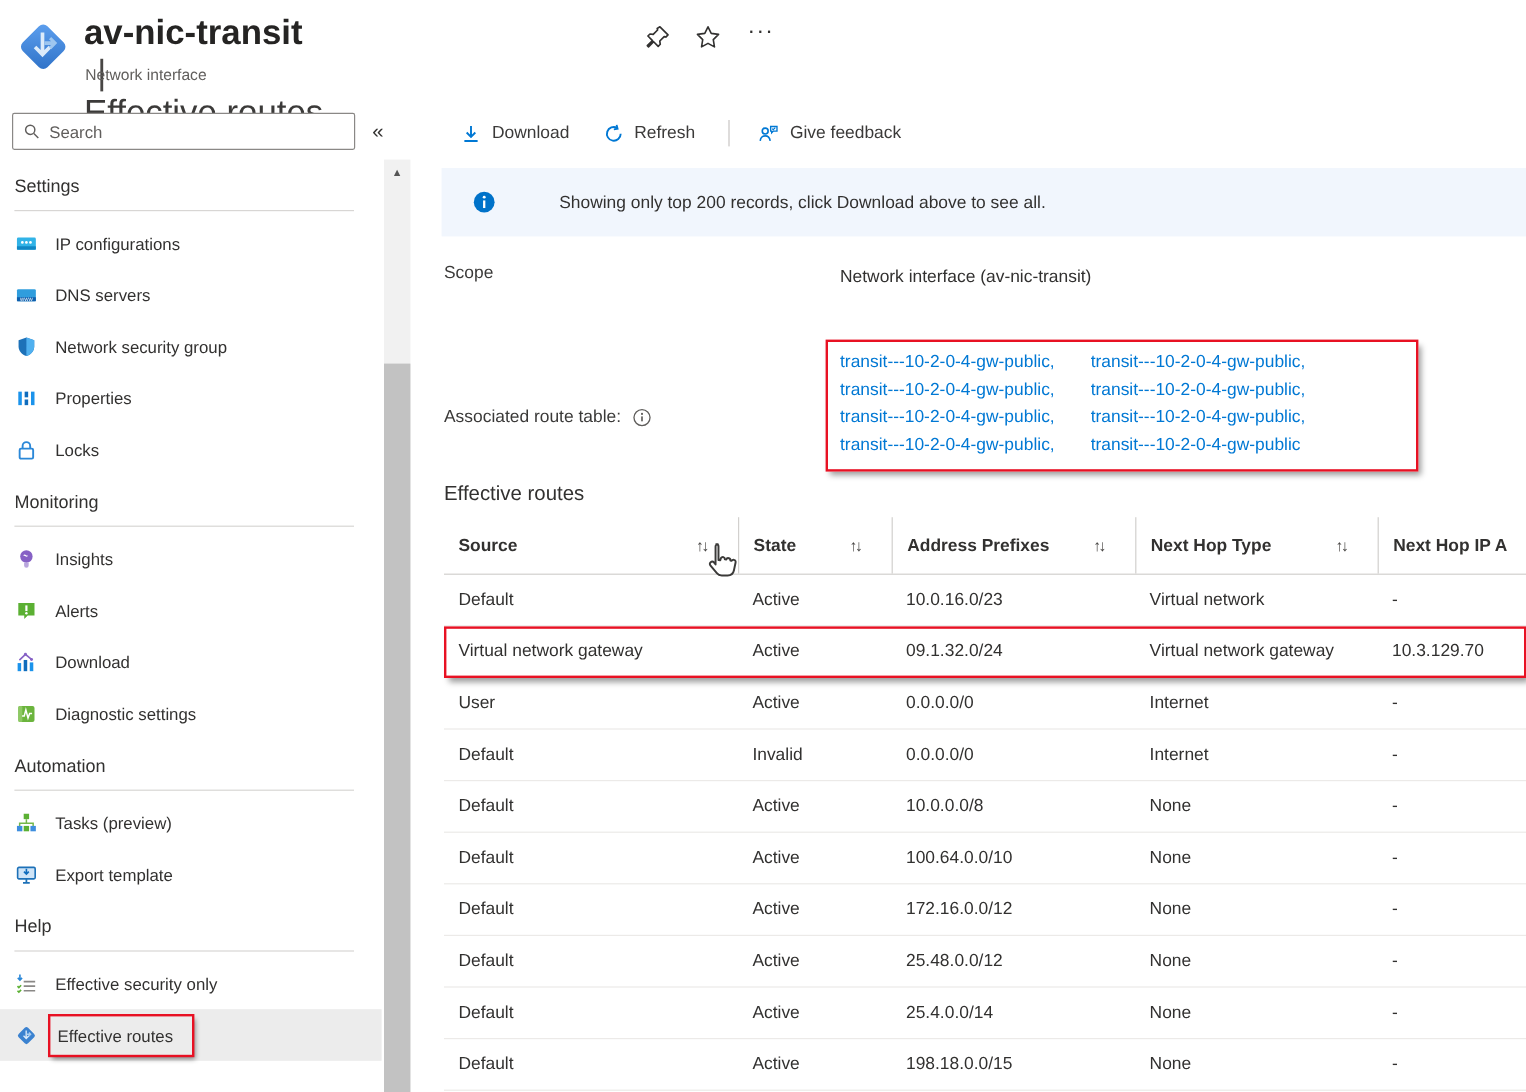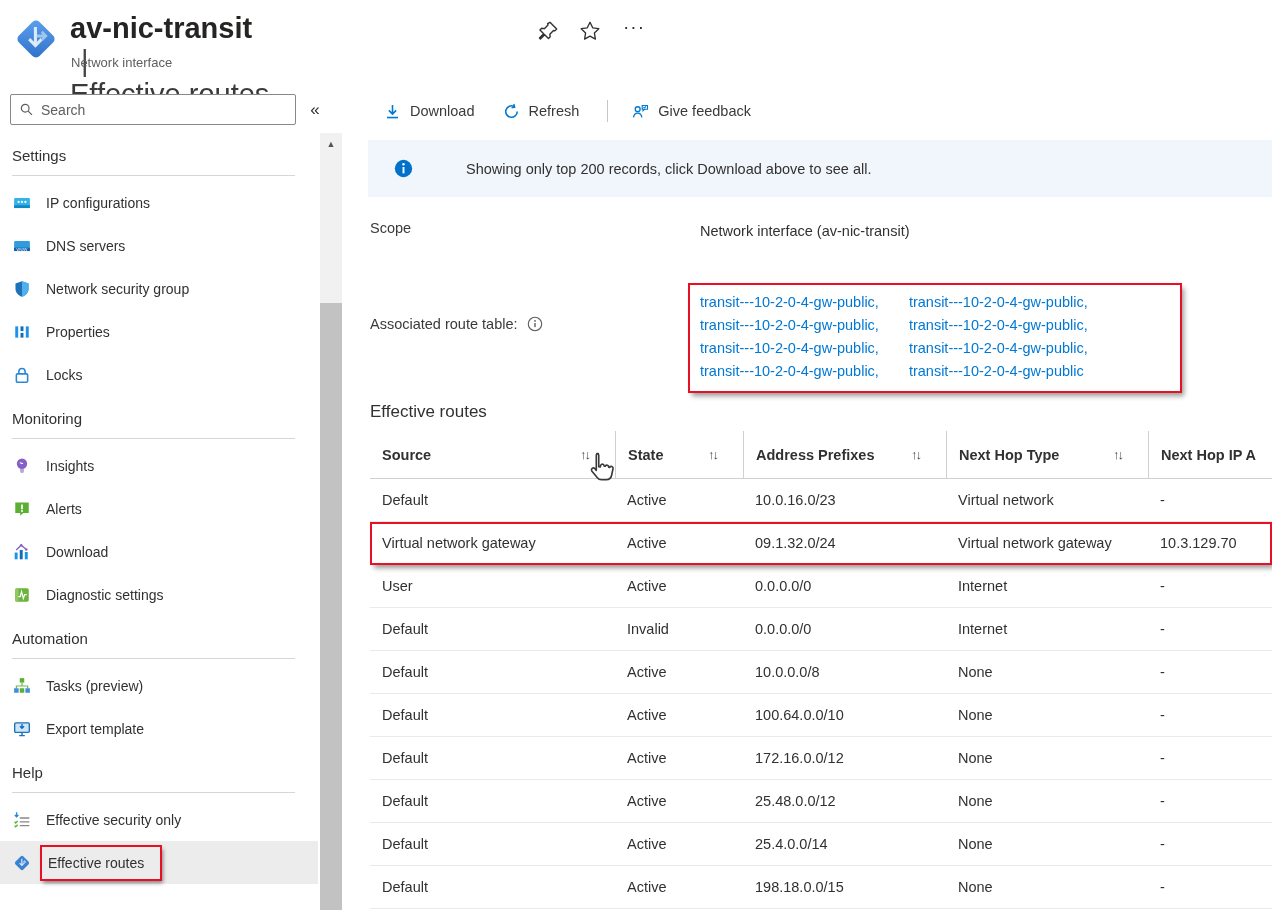--- a/index.html
+++ b/index.html
@@ -54,21 +54,21 @@
   .tb-divider{width:1px;height:22px;background:#c8c6c4;margin:0 24px 0 0;}
 
   
   .banner{position:absolute;left:368px;top:140px;right:0;height:57px;background:var(--banner);display:flex;align-items:center;padding-left:26px;gap:40px;}
   .banner .icon{width:19px;height:19px;margin-right:13px;}
   .banner-text{font-size:14.5px;color:#323130;}
 
   
   .scope-label{position:absolute;left:370px;top:220px;font-size:14.5px;color:#3b3a39;}
   .scope-value{position:absolute;left:700px;top:223px;font-size:14.5px;color:#323130;}
-  .art-label{position:absolute;left:370px;top:316px;font-size:14.5px;color:#3b3a39;display:flex;align-items:center;}
+  .art-label{position:absolute;left:370px;top:340px;font-size:14.5px;color:#3b3a39;display:flex;align-items:center;}
   .art-label .icon{width:16px;height:16px;margin-left:9px;}
   .route-links-box{position:absolute;left:688px;top:283px;min-width:494px;border:2px solid var(--red);box-shadow:3px 4px 5px -1px rgba(0,0,0,.4);padding:6px 12px 8px 10px;background:#fff;}
   .route-links{display:grid;grid-template-columns:max-content max-content;column-gap:30px;}
   .rt-link{font-size:14.5px;line-height:23px;color:var(--accent);text-decoration:none;cursor:pointer;white-space:nowrap;}
 
   
   .routes-title{position:absolute;left:370px;top:402px;font-size:17px;color:#323130;}
   .grid{position:absolute;left:370px;right:0;top:431px;}
   .ghead,.grow{display:grid;grid-template-columns:245px 128px 203px 202px 1fr;}
   .ghead{height:48px;border-bottom:1px solid #d2d0ce;}

